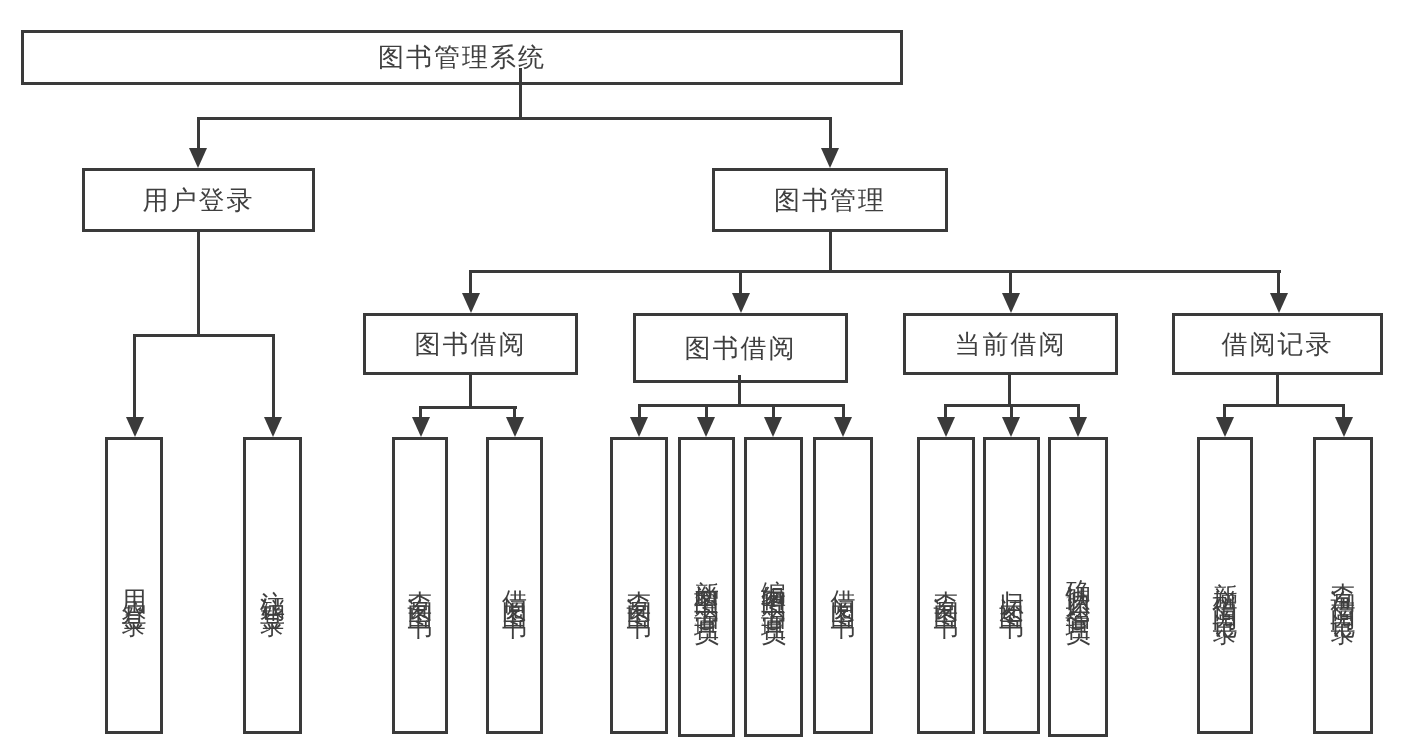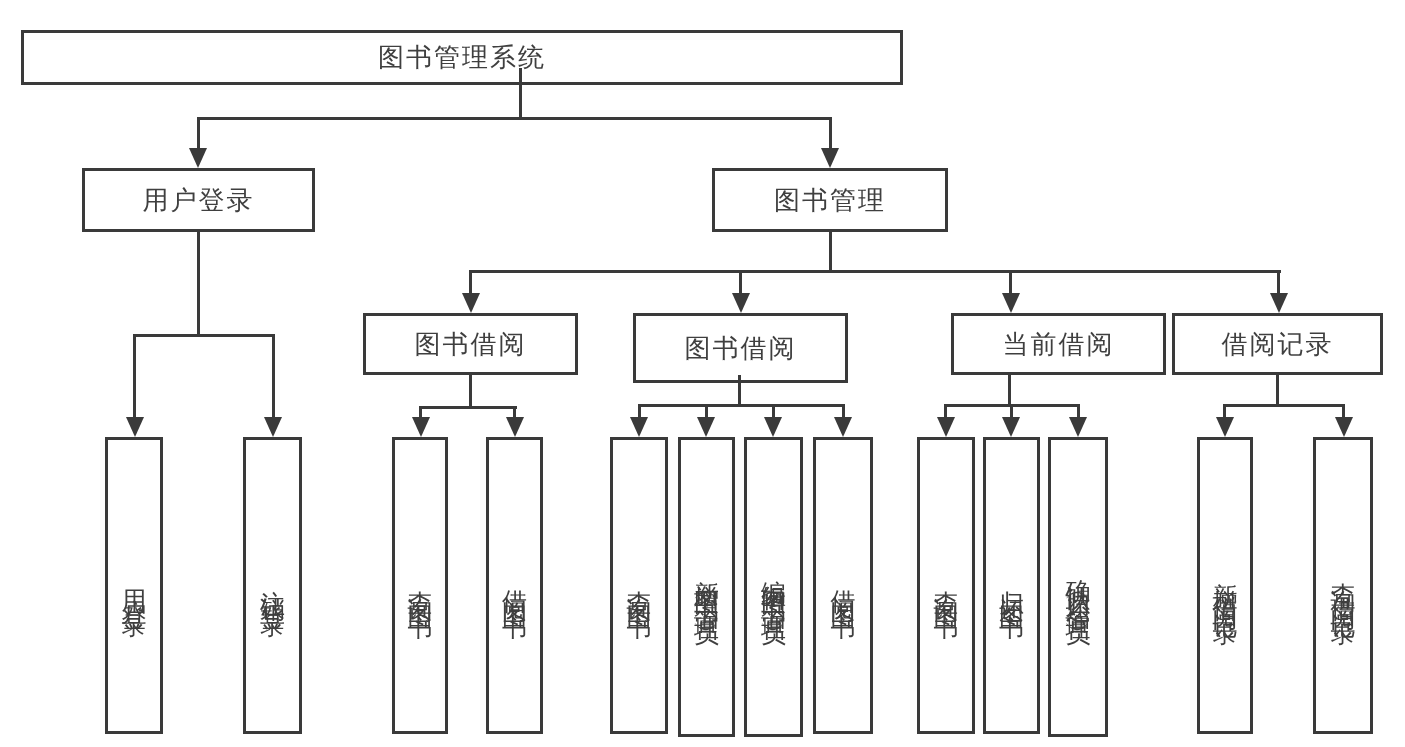--- a/index.html
+++ b/index.html
@@ -86,21 +86,21 @@
   </div>
 
   <div class="box" style="left:363px; top:313px; width:215px; height:62px;">
     <span>图书借阅</span>
   </div>
 
   <div class="box" style="left:633px; top:313px; width:215px; height:70px;">
     <span>图书借阅</span>
   </div>
 
-  <div class="box" style="left:951px; top:313px; width:215px; height:62px;">
+  <div class="box" style="left:903px; top:313px; width:215px; height:62px;">
     <span>当前借阅</span>
   </div>
 
   <div class="box" style="left:1172px; top:313px; width:211px; height:62px;">
     <span>借阅记录</span>
   </div>
 
   <div class="leaf" style="left:105px; top:437px; width:58px; height:297px;">
     <span class="vtext">用户登录</span>
   </div>

